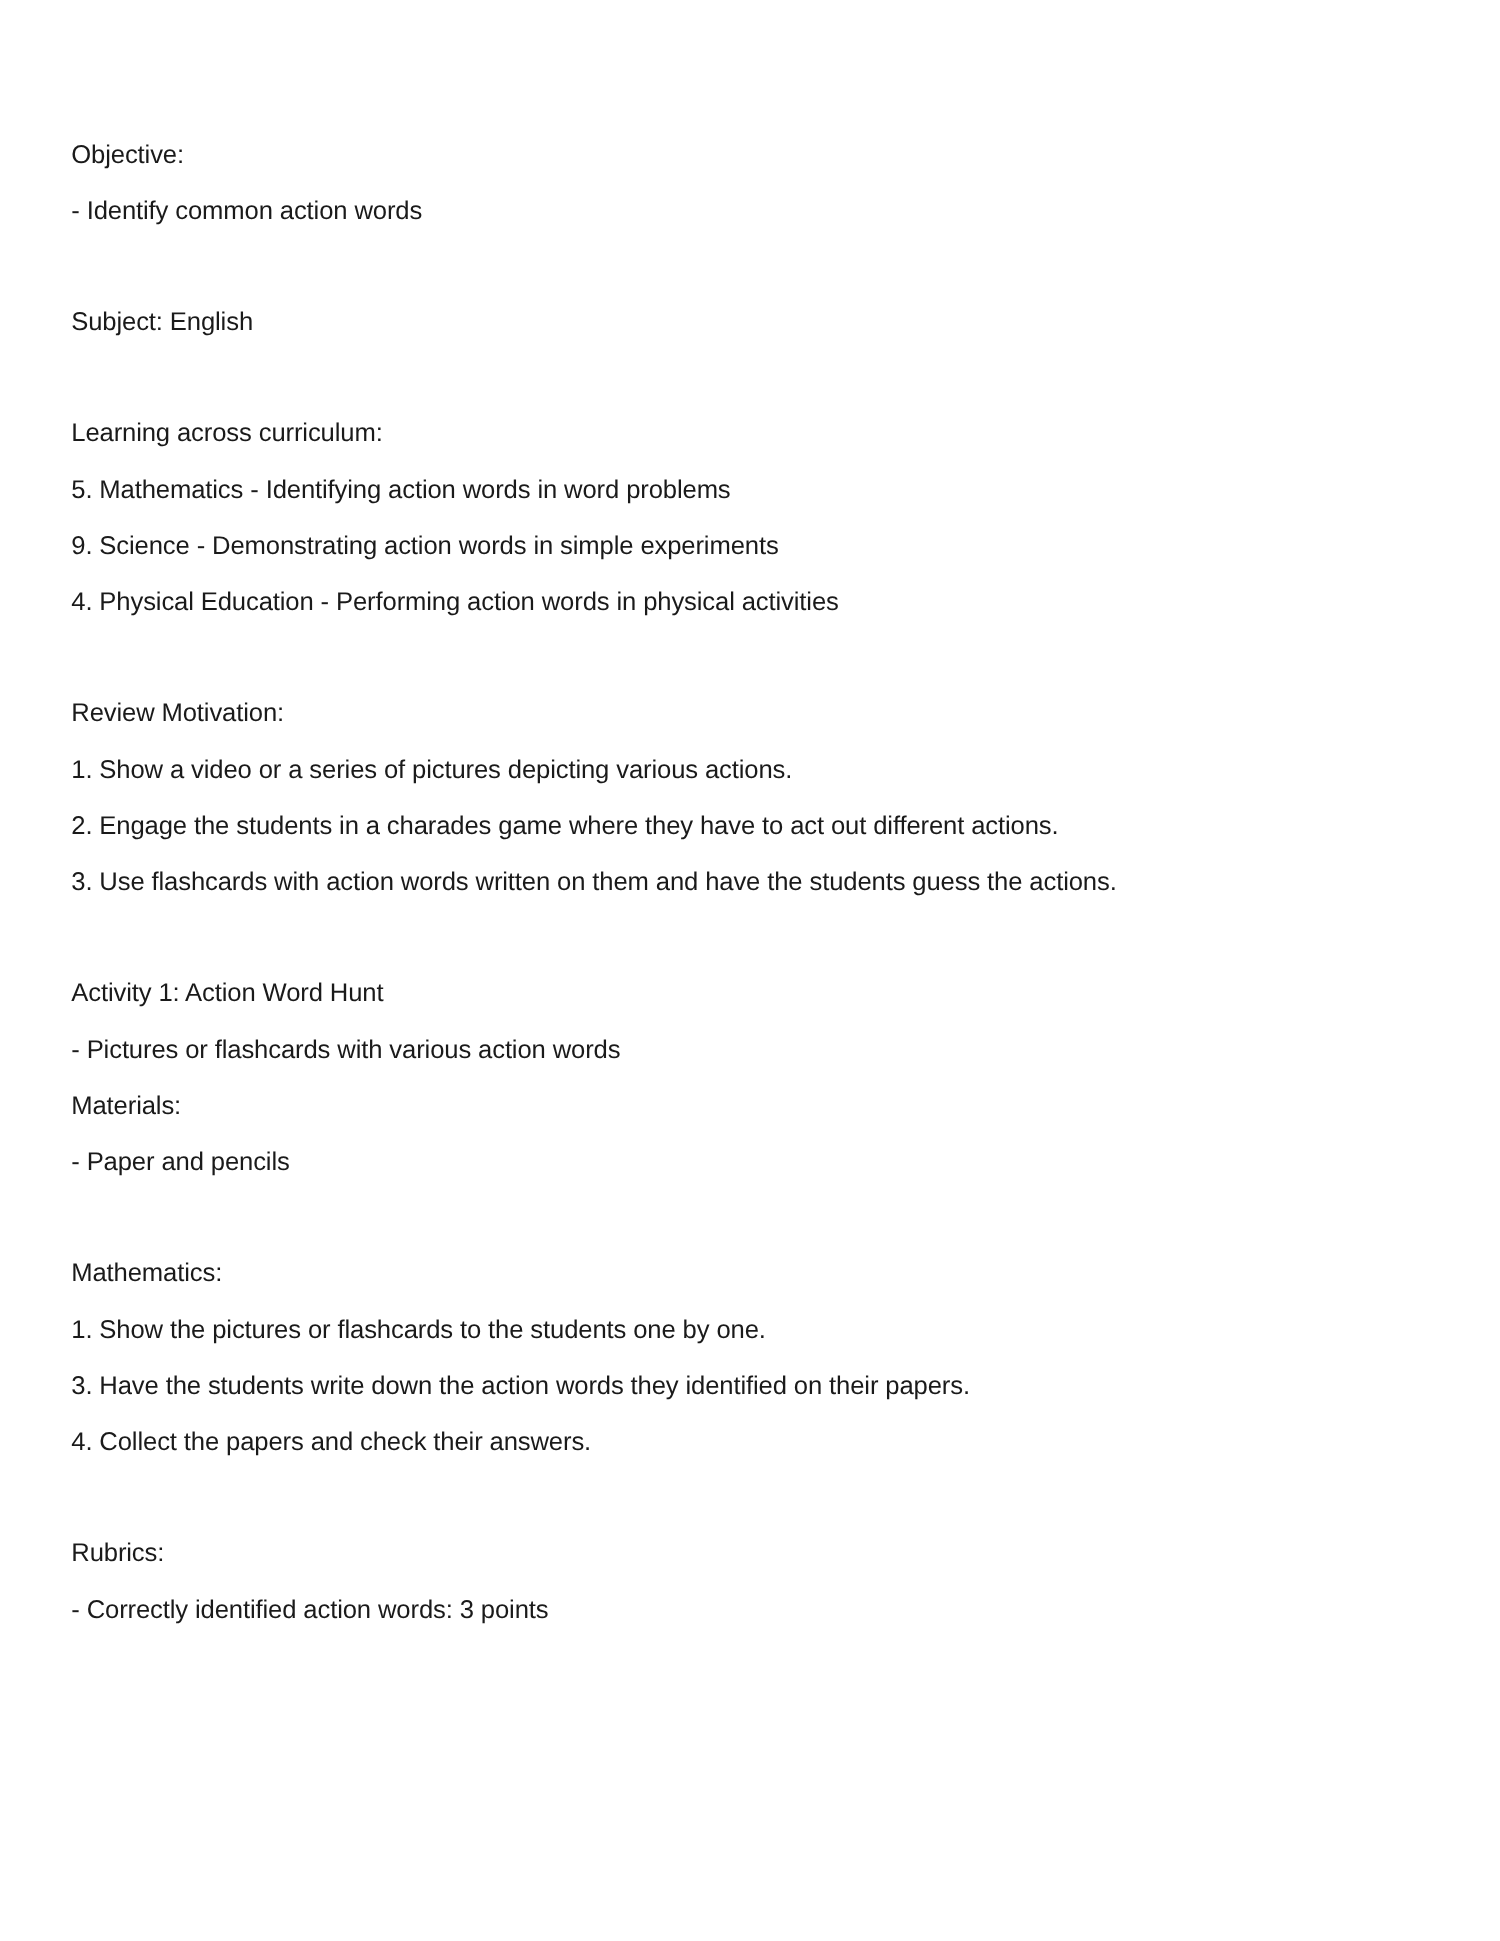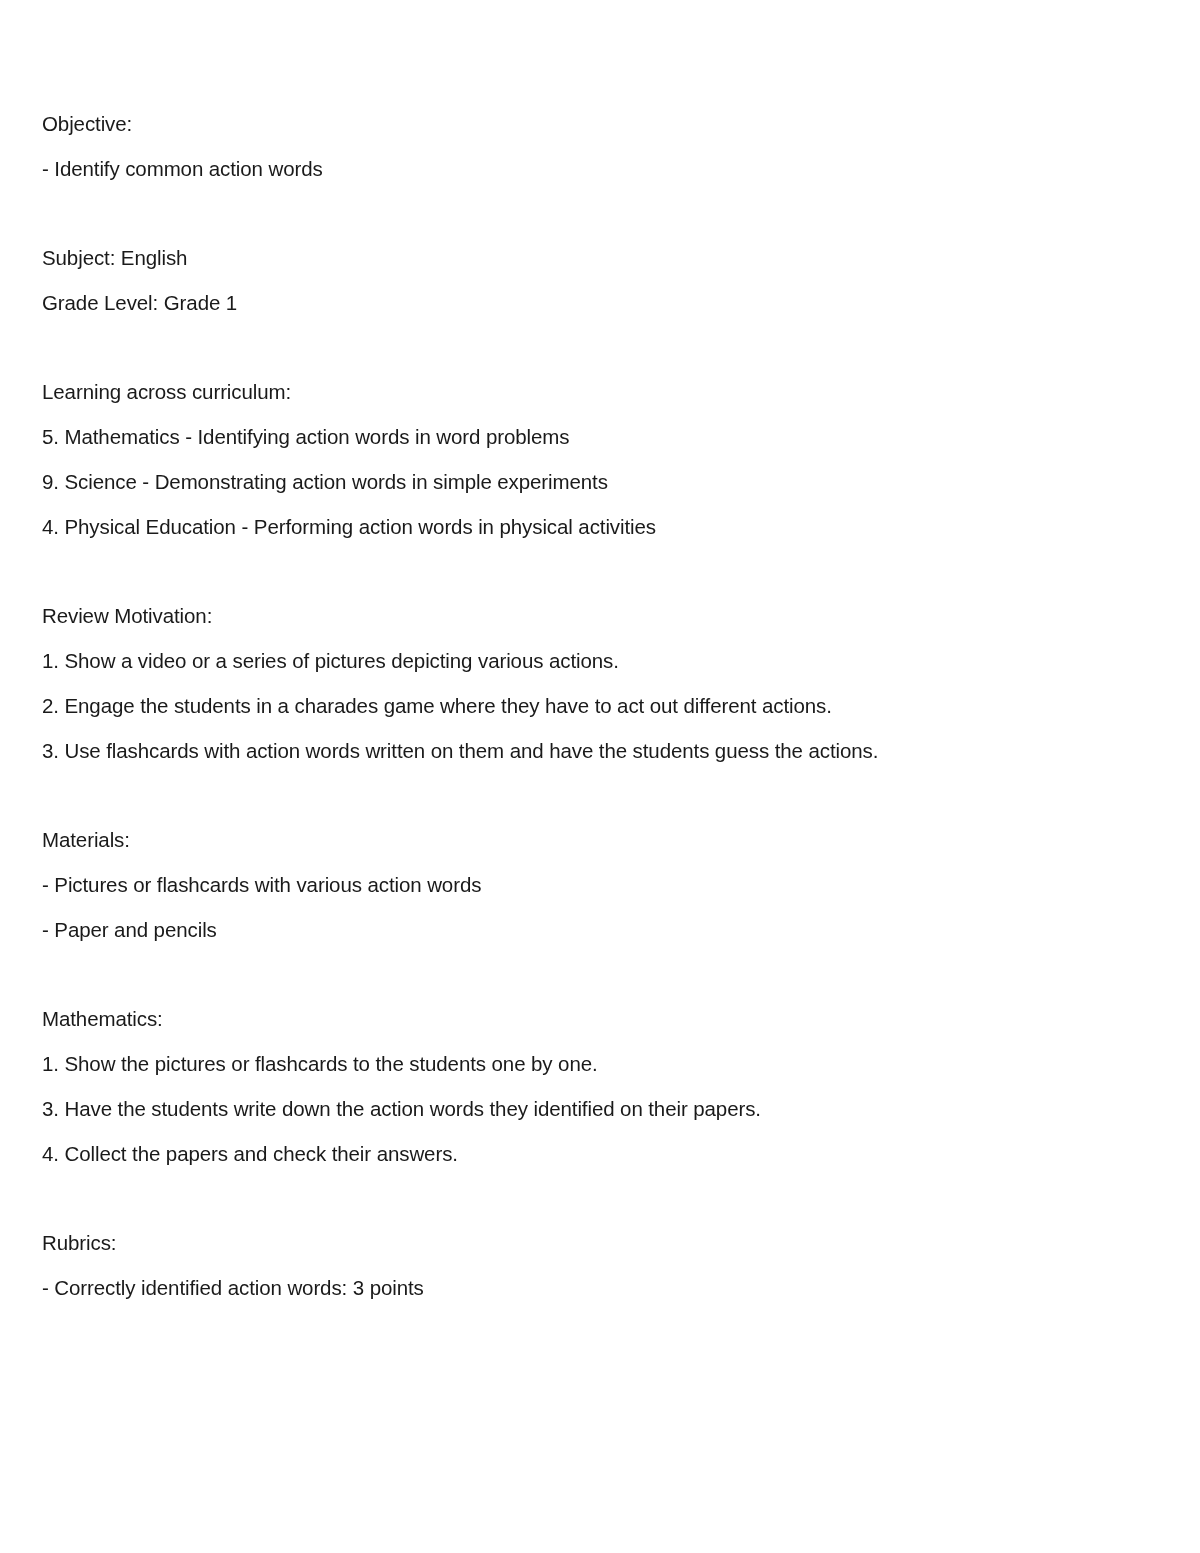--- a/index.html
+++ b/index.html
@@ -10,21 +10,21 @@
     body {
       width: 1200px;
       height: 1553px;
       position: relative;
       overflow: hidden;
       font-family: "Liberation Sans", sans-serif;
       color: #1a1a1a;
     }
     .page {
       position: absolute;
-      left: 42px;
+      left: 57px;
       top: 101px;
       width: 1100px;
     }
     .line {
       font-size: 20.5px;
       line-height: 45px;
       height: 45px;
       white-space: pre;
       letter-spacing: -0.1px;
     }
@@ -39,21 +39,20 @@
 
   <section>
     <div class="line">Objective:</div>
     <div class="line">- Identify common action words</div>
   </section>
 
   <div class="gap"></div>
 
   <section>
     <div class="line">Subject: English</div>
-    <div class="line">Grade Level: Grade 1</div>
   </section>
 
   <div class="gap"></div>
 
   <section>
     <div class="line">Learning across curriculum:</div>
     <div class="line">5. Mathematics - Identifying action words in word problems</div>
     <div class="line">9. Science - Demonstrating action words in simple experiments</div>
     <div class="line">4. Physical Education - Performing action words in physical activities</div>
   </section>
@@ -63,22 +62,23 @@
   <section>
     <div class="line">Review Motivation:</div>
     <div class="line">1. Show a video or a series of pictures depicting various actions.</div>
     <div class="line">2. Engage the students in a charades game where they have to act out different actions.</div>
     <div class="line">3. Use flashcards with action words written on them and have the students guess the actions.</div>
   </section>
 
   <div class="gap"></div>
 
   <section>
+    <div class="line">Activity 1: Action Word Hunt</div>
+    <div class="line">- Pictures or flashcards with various action words</div>
     <div class="line">Materials:</div>
-    <div class="line">- Pictures or flashcards with various action words</div>
     <div class="line">- Paper and pencils</div>
   </section>
 
   <div class="gap"></div>
 
   <section>
     <div class="line">Mathematics:</div>
     <div class="line">1. Show the pictures or flashcards to the students one by one.</div>
     <div class="line">3. Have the students write down the action words they identified on their papers.</div>
     <div class="line">4. Collect the papers and check their answers.</div>

